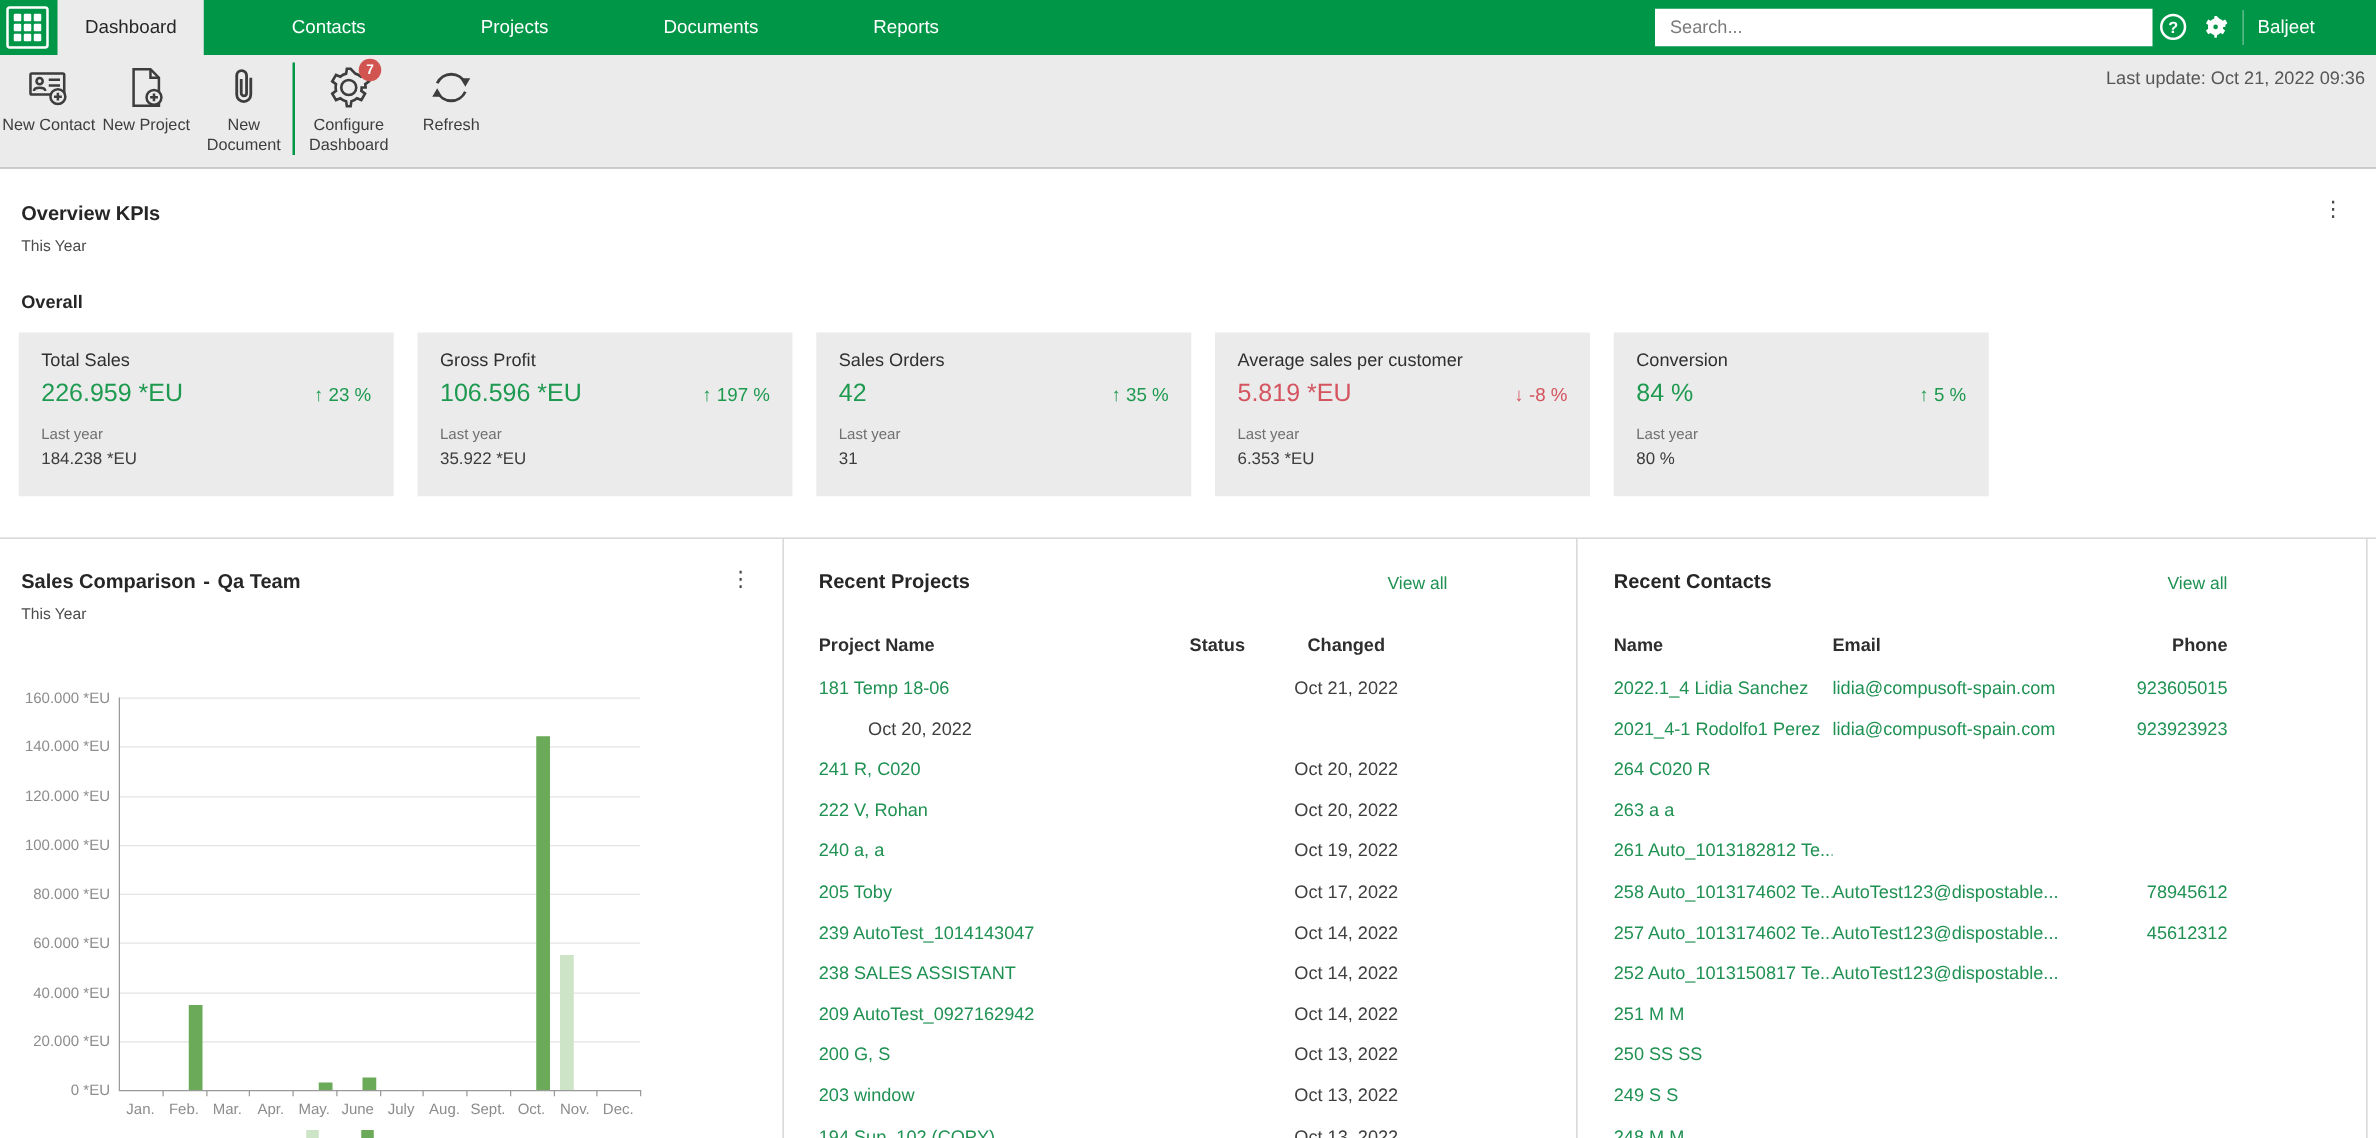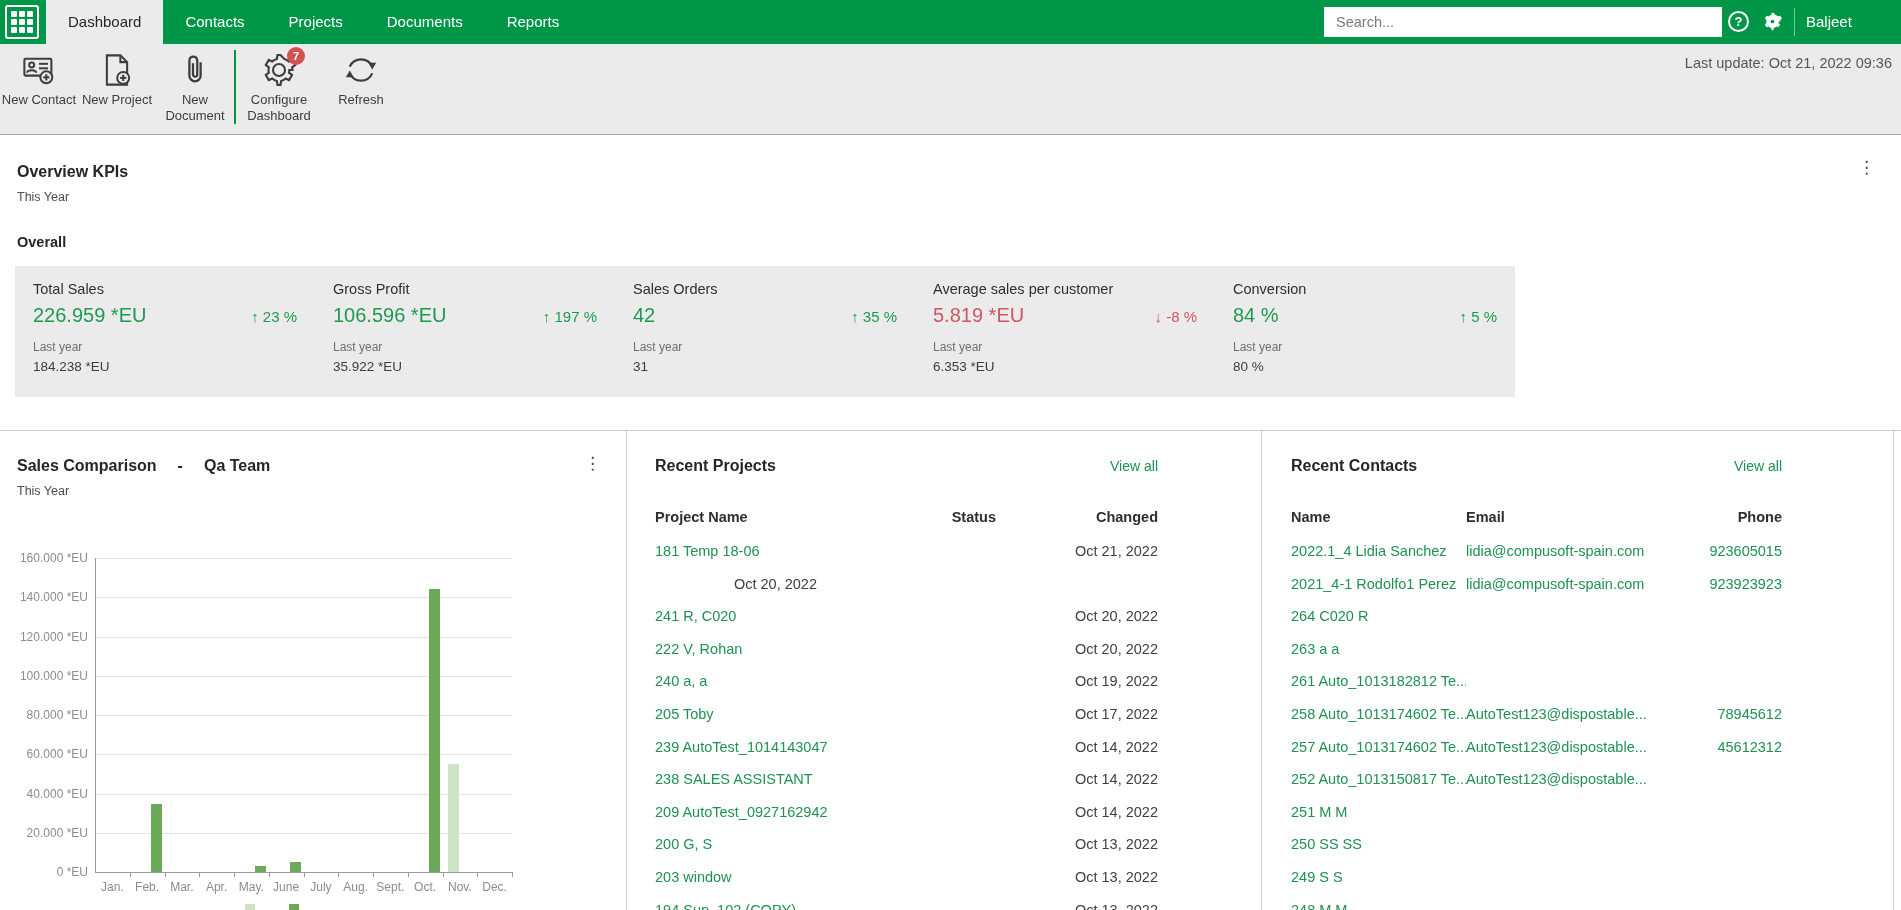--- a/index.html
+++ b/index.html
@@ -5,21 +5,21 @@
   * { margin:0; padding:0; box-sizing:border-box; }
   html,body { width:1901px; height:910px; overflow:hidden; background:#fff;
     font-family:"Liberation Sans","DejaVu Sans",sans-serif; color:#262626; }
 
   
   .topbar { position:absolute; left:0; top:0; width:1901px; height:44px; background:var(--brand); }
   .logo { position:absolute; left:5px; top:5px; width:34px; height:34px; border:2px solid #fff;
     border-radius:3px; display:grid; grid-template-columns:repeat(3,1fr); grid-template-rows:repeat(3,1fr);
     gap:2px; padding:4px; }
   .logo i { background:#fff; border-radius:1px; }
-  .nav-tabs { position:absolute; left:46px; top:0; height:44px; display:flex; }
+  .nav-tabs { position:absolute; left:46px; top:0; height:44px; display:flex;gap:48px; }
   .tab { height:44px; line-height:44px; padding:0 22px; color:#fff; font-size:15px; cursor:pointer; }
   .tab.active { background:#ebebeb; color:#262626; }
   .search { position:absolute; left:1324px; top:7px; width:398px; height:30px; border:none;
     padding:0 12px; font-size:14.5px; color:#333; font-family:inherit; }
   .search::placeholder { color:#7a7a7a; }
   .help-ic { position:absolute; left:1728px; top:11px; width:21px; height:21px; border:2px solid #fff;
     border-radius:50%; color:#fff; font-size:13px; font-weight:bold; text-align:center; line-height:18px; cursor:pointer; }
   .gear-top { position:absolute; left:1762px; top:11px; width:21px; height:21px; cursor:pointer; }
   .topsep { position:absolute; left:1794px; top:8px; width:1px; height:28px; background:rgba(255,255,255,.45); }
   .username { position:absolute; left:1806px; top:0; height:44px; line-height:44px; color:#fff; font-size:15px; cursor:pointer; }
@@ -39,55 +39,55 @@
 
   
   .kpi-section { position:absolute; left:0; top:135px; width:1901px; height:295px; background:#fff; }
   .panel-title { font-size:16px; font-weight:bold; color:#262626; }
   .panel-sub { font-size:12.5px; color:#4c4c4c; }
   .kpi-title { position:absolute; left:17px; top:28px; }
   .kpi-sub { position:absolute; left:17px; top:55px; }
   .kebab { font-size:17px; color:#4a4a4a; line-height:14px; cursor:pointer; letter-spacing:0; }
   .kpi-kebab { position:absolute; left:1858px; top:26px; }
   .kpi-group { position:absolute; left:17px; top:99px; font-size:14.5px; font-weight:bold; color:#262626; }
-  .cards { position:absolute; left:15px; top:131px; display:flex; gap:0;border-radius:18px; }
+  .cards { position:absolute; left:15px; top:131px; display:flex; gap:19px;border-radius:18px; }
   .card { width:300px; height:131px; background:#ebebeb; padding:15px 18px 0 18px; }
   .kpi-label { font-size:14.5px; color:#2f2f2f; }
   .kpi-value-row { margin-top:7px; display:flex; justify-content:space-between; align-items:baseline; }
   .kpi-value { font-size:20px; }
   .kpi-delta { font-size:15px; }
   .pos { color:var(--pos); } .neg { color:var(--neg); }
   .kpi-ly-label { margin-top:13px; font-size:12px; color:#6f6f6f; }
   .kpi-ly-value { margin-top:5px; font-size:13.5px; color:#3c3c3c; }
 
   
   .bottom-row { position:absolute; left:0; top:430px; width:1901px; height:480px; background:#fff;
     border-top:1px solid #cfcfcf; }
   .vdiv { position:absolute; top:0; width:1px; height:480px; background:#cfcfcf; }
-  .chart-title { position:absolute; left:17px; top:26px; display:flex; gap:21px; }
+  .chart-title { position:absolute; left:17px; top:26px; display:flex; gap:6px; }
   .chart-sub { position:absolute; left:17px; top:53px; }
   .chart-kebab { position:absolute; left:584px; top:26px; }
 
   .gridline { position:absolute; height:1px; background:#e4e4e4; }
   .gridline.axis { background:#9a9a9a; }
   .yaxis-line { position:absolute; width:1px; background:#9a9a9a; }
   .ylab { position:absolute; width:80px; text-align:right; font-size:12px; color:#8c8c8c; }
   .xlab { position:absolute; text-align:center; font-size:12px; color:#8c8c8c; }
   .xtick { position:absolute; width:1px; height:5px; background:#9a9a9a; }
   .bar { position:absolute; width:11px; }
   .legend-sq { position:absolute; width:10px; height:10px; }
 
   .view-all { position:absolute; top:27px; font-size:14px; color:var(--link); cursor:pointer; }
   .t-head { position:absolute; top:78px; display:flex; font-size:14.5px; font-weight:bold; color:#2e2e2e; }
   .t-row { position:absolute; display:flex; font-size:14.5px; height:20px; line-height:20px; }
   .proj-grid { left:655px; width:503px; }
   .cont-grid { left:1291px; width:491px; }
   .c-name { flex:1; text-align:left; }
   .c-status { width:130px; text-align:right; }
-  .c-changed { width:162px; text-align:right; }
+  .c-changed { width:162px; text-align:center; }
   .c-cname { width:175px; text-align:left; }
   .c-cemail { flex:1; text-align:left; }
   .c-cphone { width:100px; text-align:right; }
   .link { color:var(--link); text-decoration:none; cursor:pointer; }
   .plain { color:#3f3f3f; }
   .cell { overflow:hidden; white-space:nowrap; }
 </style>
 </head>
 <body>
 

